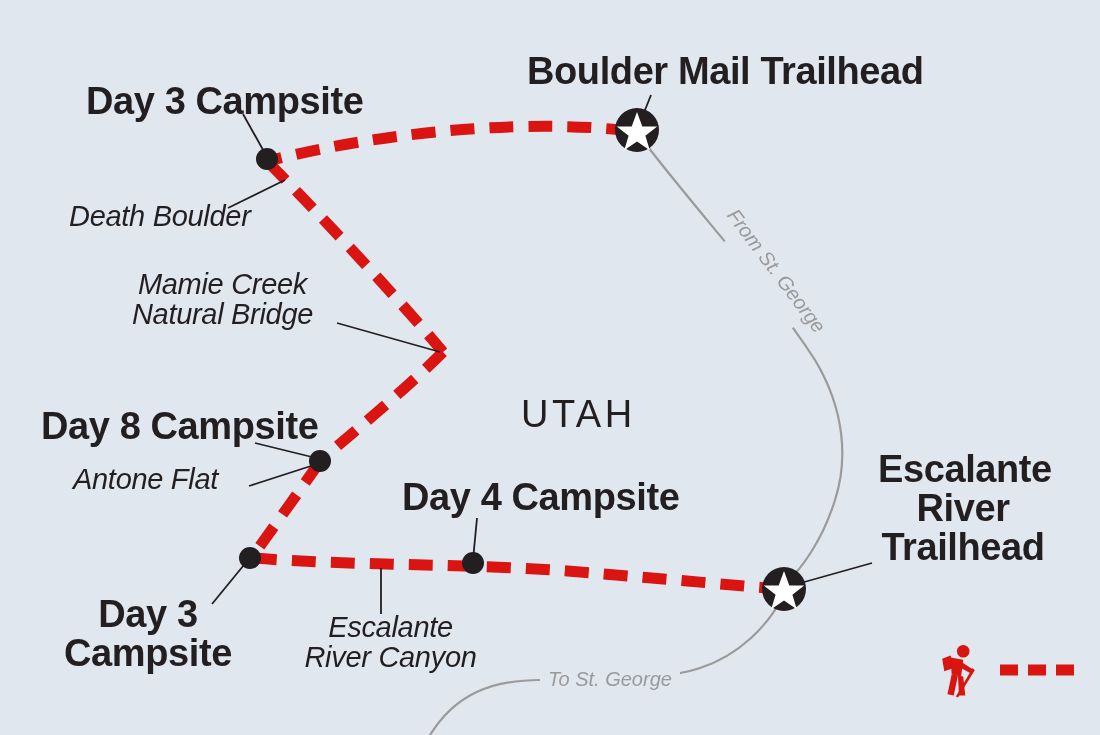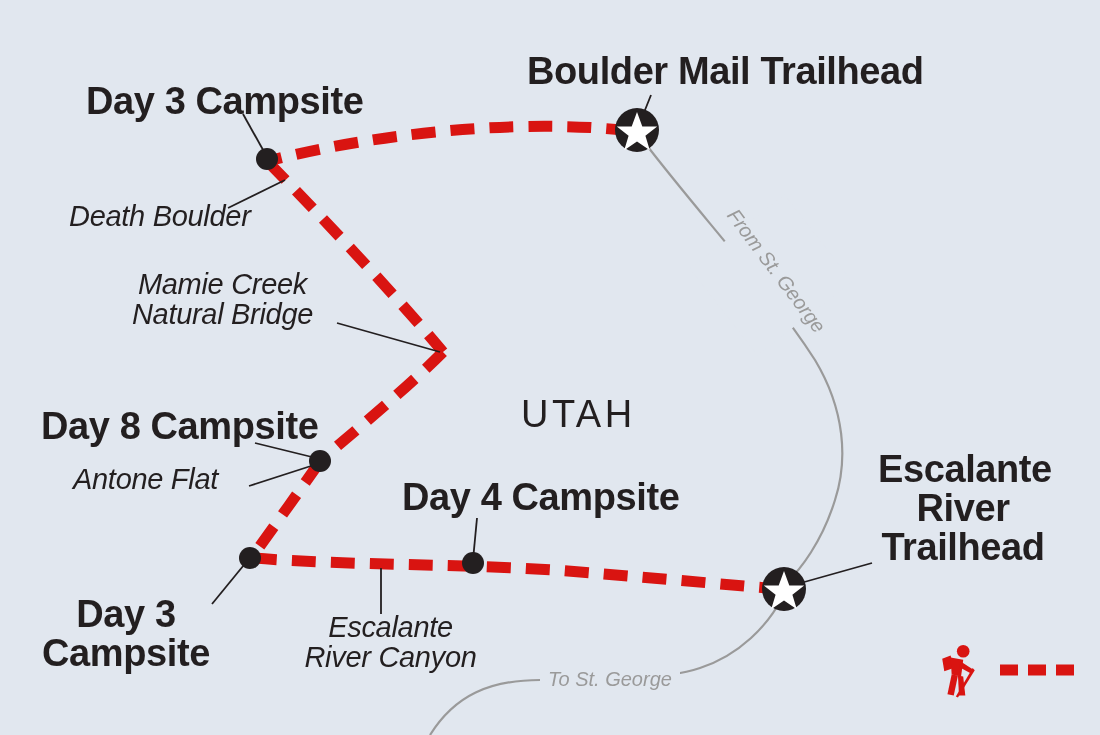--- a/index.html
+++ b/index.html
@@ -135,21 +135,21 @@
 
   <div class="lbl lbl-italic" style="left:69px; top:202px;">Death Boulder</div>
 
   <div class="lbl lbl-italic ctr" style="left:100px; top:270px; width:245px;">Mamie Creek
 Natural Bridge</div>
 
   <div class="lbl lbl-bold" style="left:41px; top:407px;">Day 8 Campsite</div>
 
   <div class="lbl lbl-italic" style="left:73px; top:465px;">Antone Flat</div>
 
-  <div class="lbl lbl-bold ctr" style="left:26px; top:595px; width:200px;">Day 3
+  <div class="lbl lbl-bold ctr" style="left:48px; top:595px; width:200px;">Day 3
 Campsite</div>
 
   <div class="lbl lbl-bold" style="left:402px; top:478px;">Day 4 Campsite</div>
 
   <div class="lbl lbl-italic ctr" style="left:283px; top:613px; width:215px;">Escalante
 River Canyon</div>
 
   <div class="lbl lbl-bold" style="left:527px; top:52px;">Boulder Mail Trailhead</div>
 
   <div class="lbl lbl-bold ctr" style="left:878px; top:450px; width:170px;">Escalante

